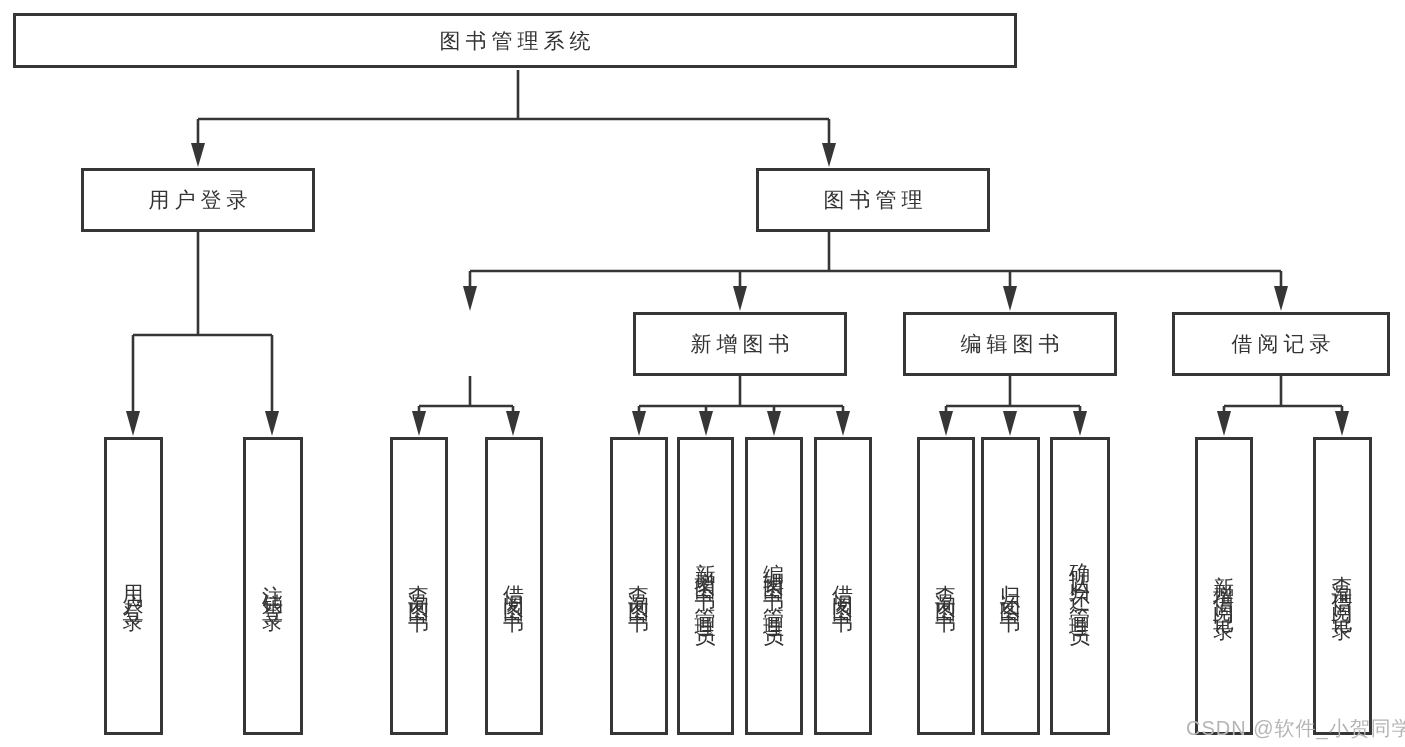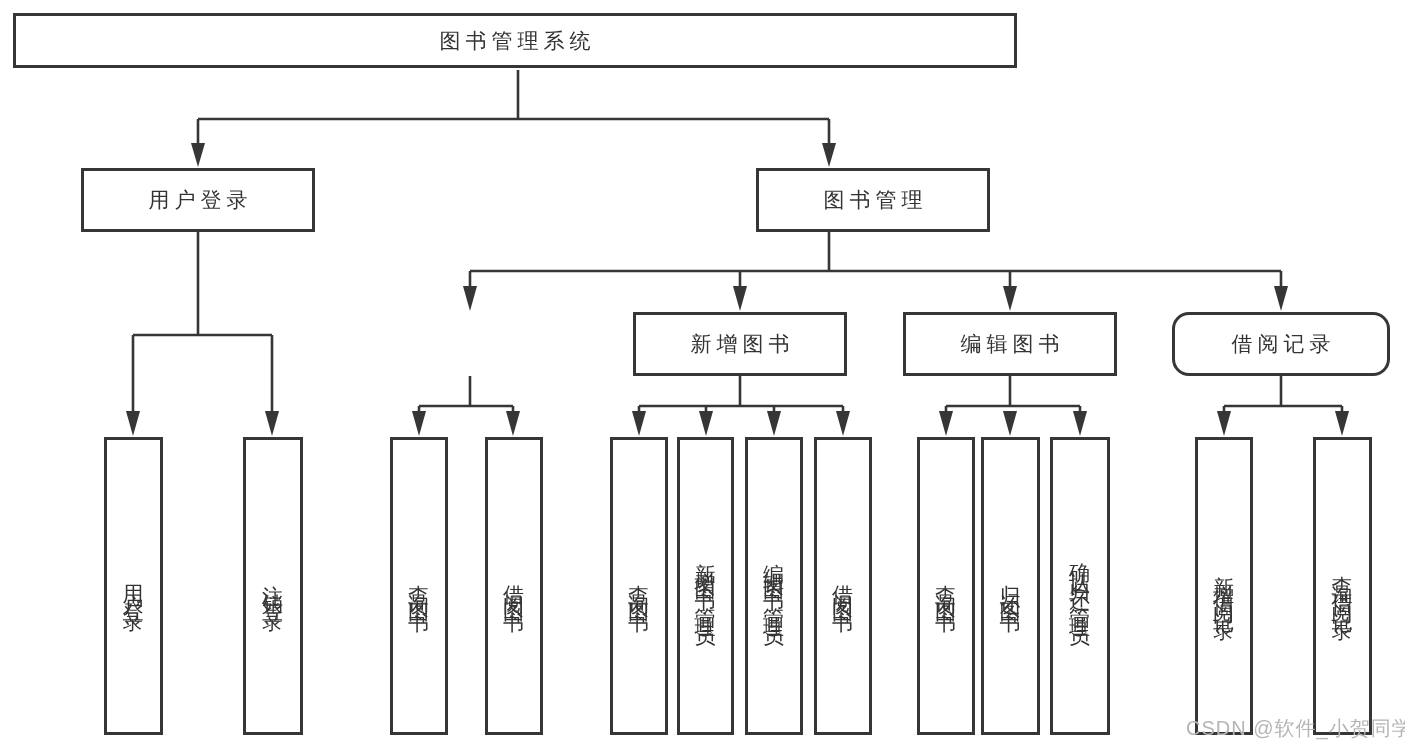--- a/index.html
+++ b/index.html
@@ -95,21 +95,21 @@
     </g>
   </svg>
 
   <div class="node hnode" style="left:13px;top:13px;width:1004px;height:55px;">图书管理系统</div>
 
   <div class="node hnode" style="left:81px;top:168px;width:234px;height:64px;">用户登录</div>
   <div class="node hnode" style="left:712px;top:168px;width:234px;height:64px;margin-left:44px;">图书管理</div>
 
   <div class="node hnode" style="left:633px;top:312px;width:214px;height:64px;">新增图书</div>
   <div class="node hnode" style="left:903px;top:312px;width:214px;height:64px;">编辑图书</div>
-  <div class="node hnode" style="left:1172px;top:312px;width:218px;height:64px;border-radius:17px;">借阅记录</div>
+  <div class="node hnode" style="left:1172px;top:312px;width:218px;height:64px;">借阅记录</div>
 
   <div class="node vnode" style="left:104px;top:437px;width:59px;height:298px;">
       <span>用户登录</span>
     </div>
   <div class="node vnode" style="left:243px;top:437px;width:60px;height:298px;">
       <span>注销登录</span>
     </div>
 
   <div class="node vnode" style="left:390px;top:437px;width:58px;height:298px;">
       <span>查询图书</span>

